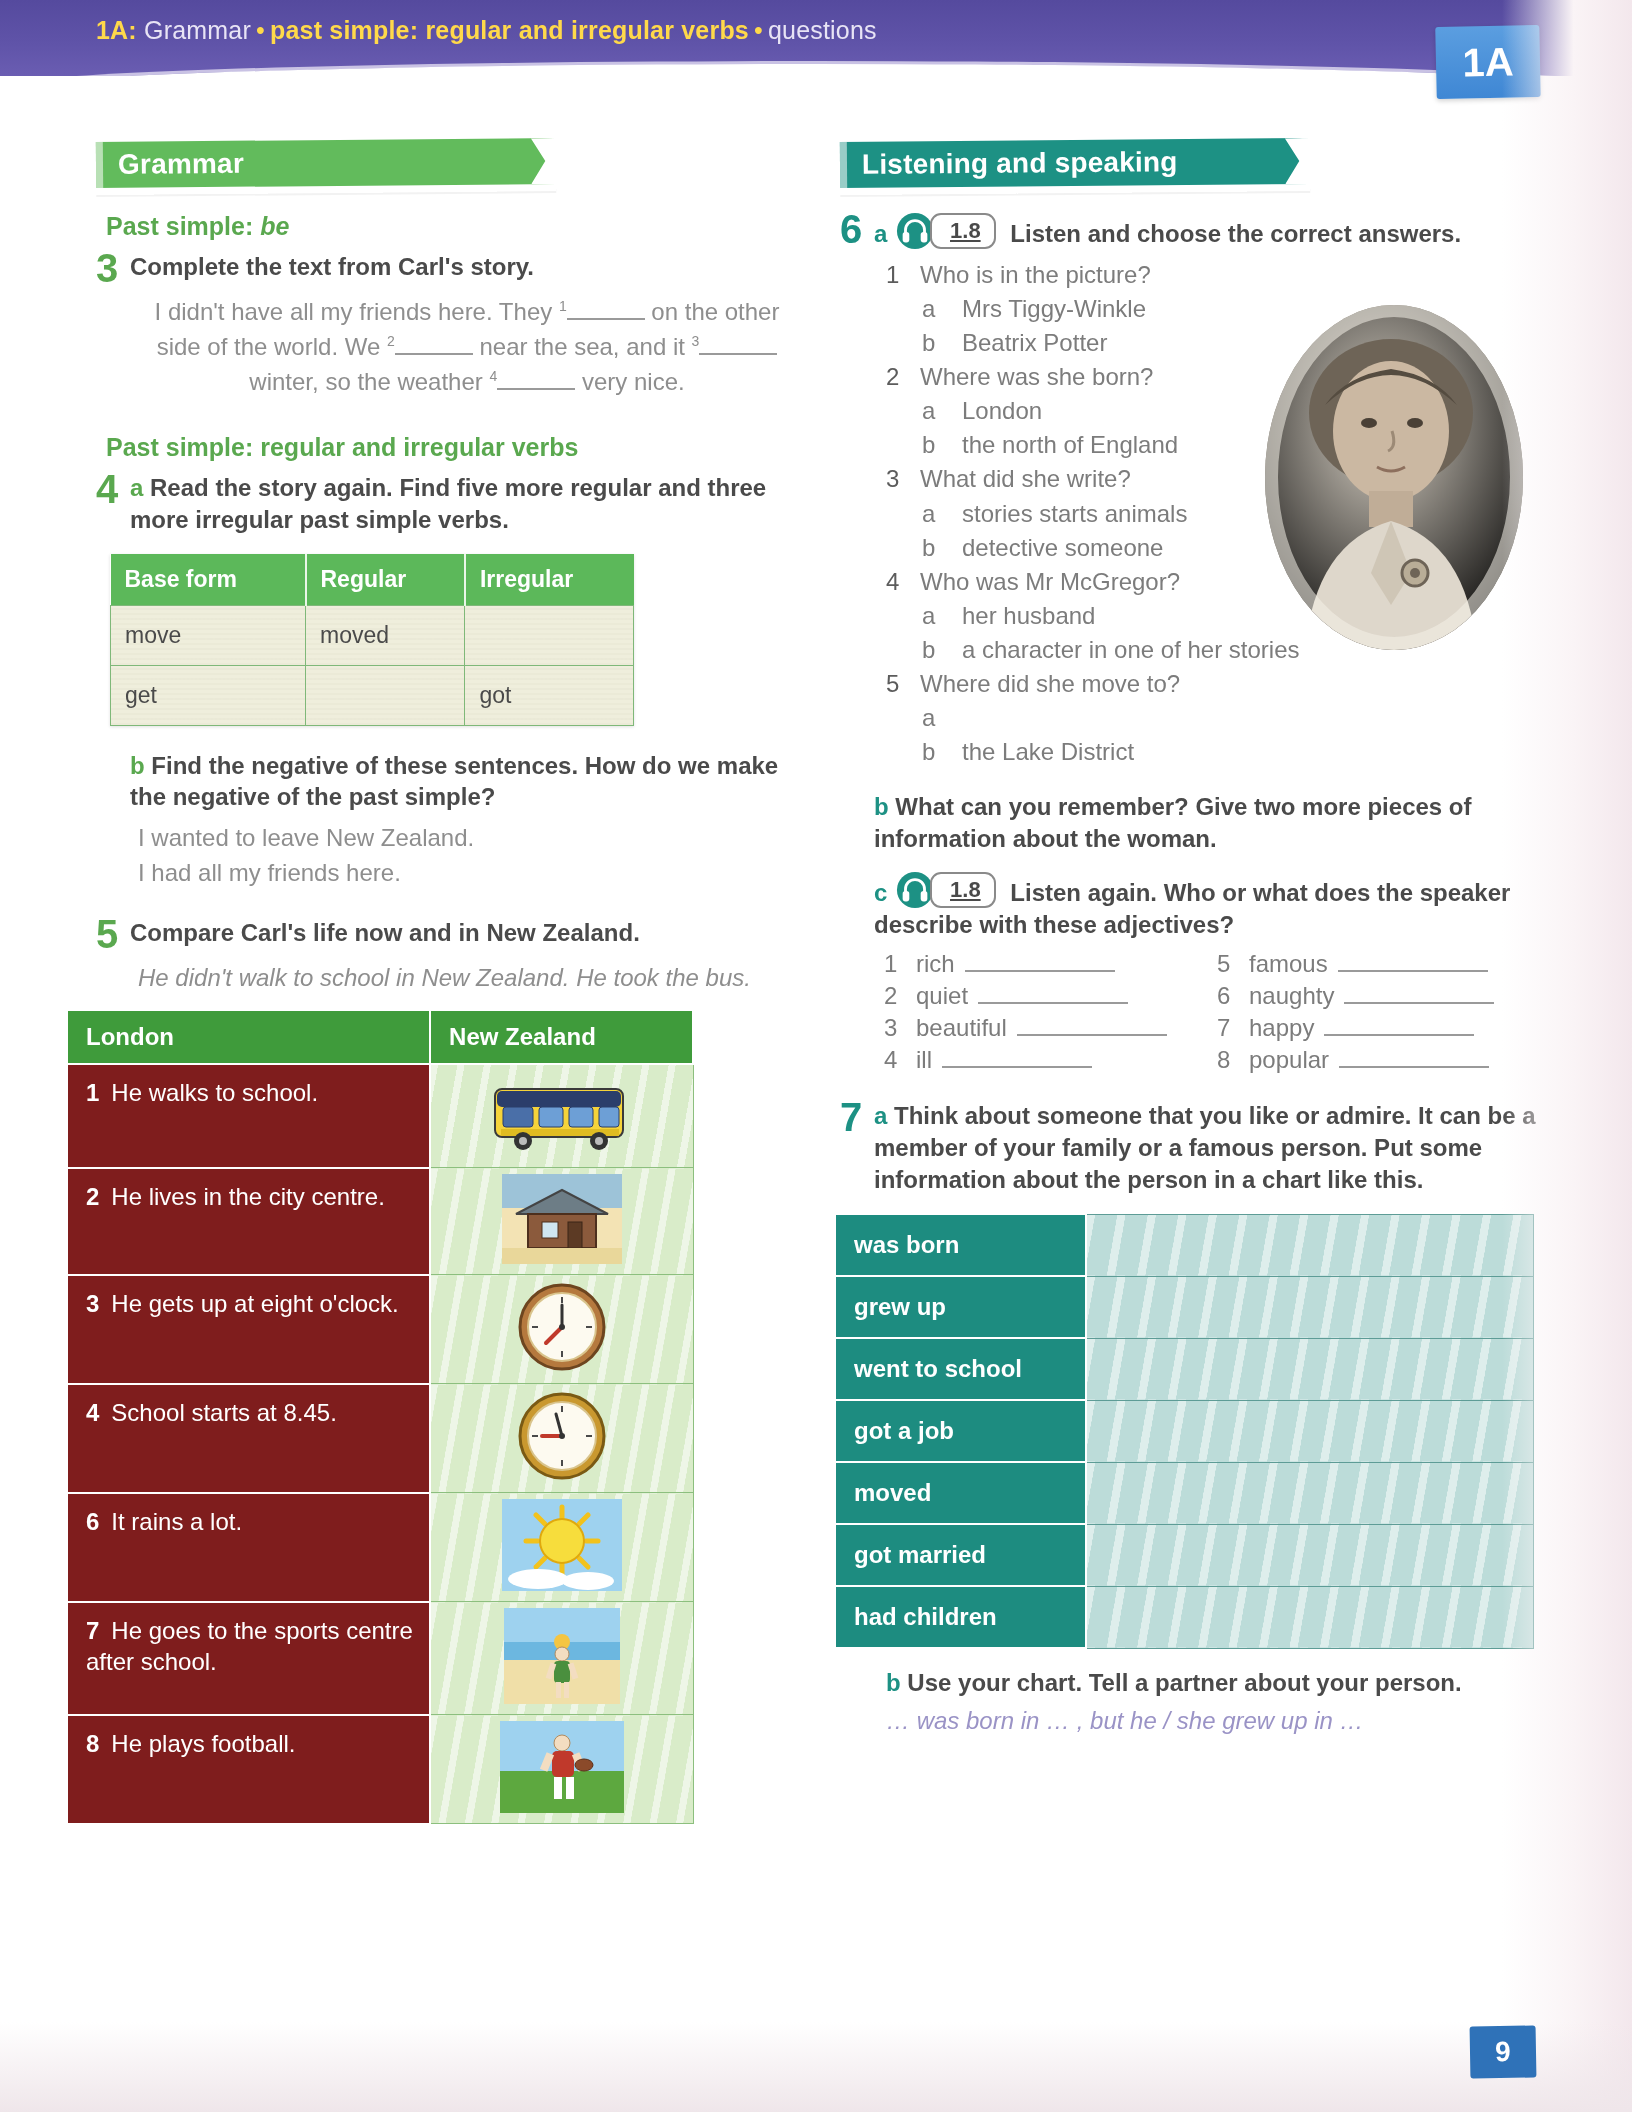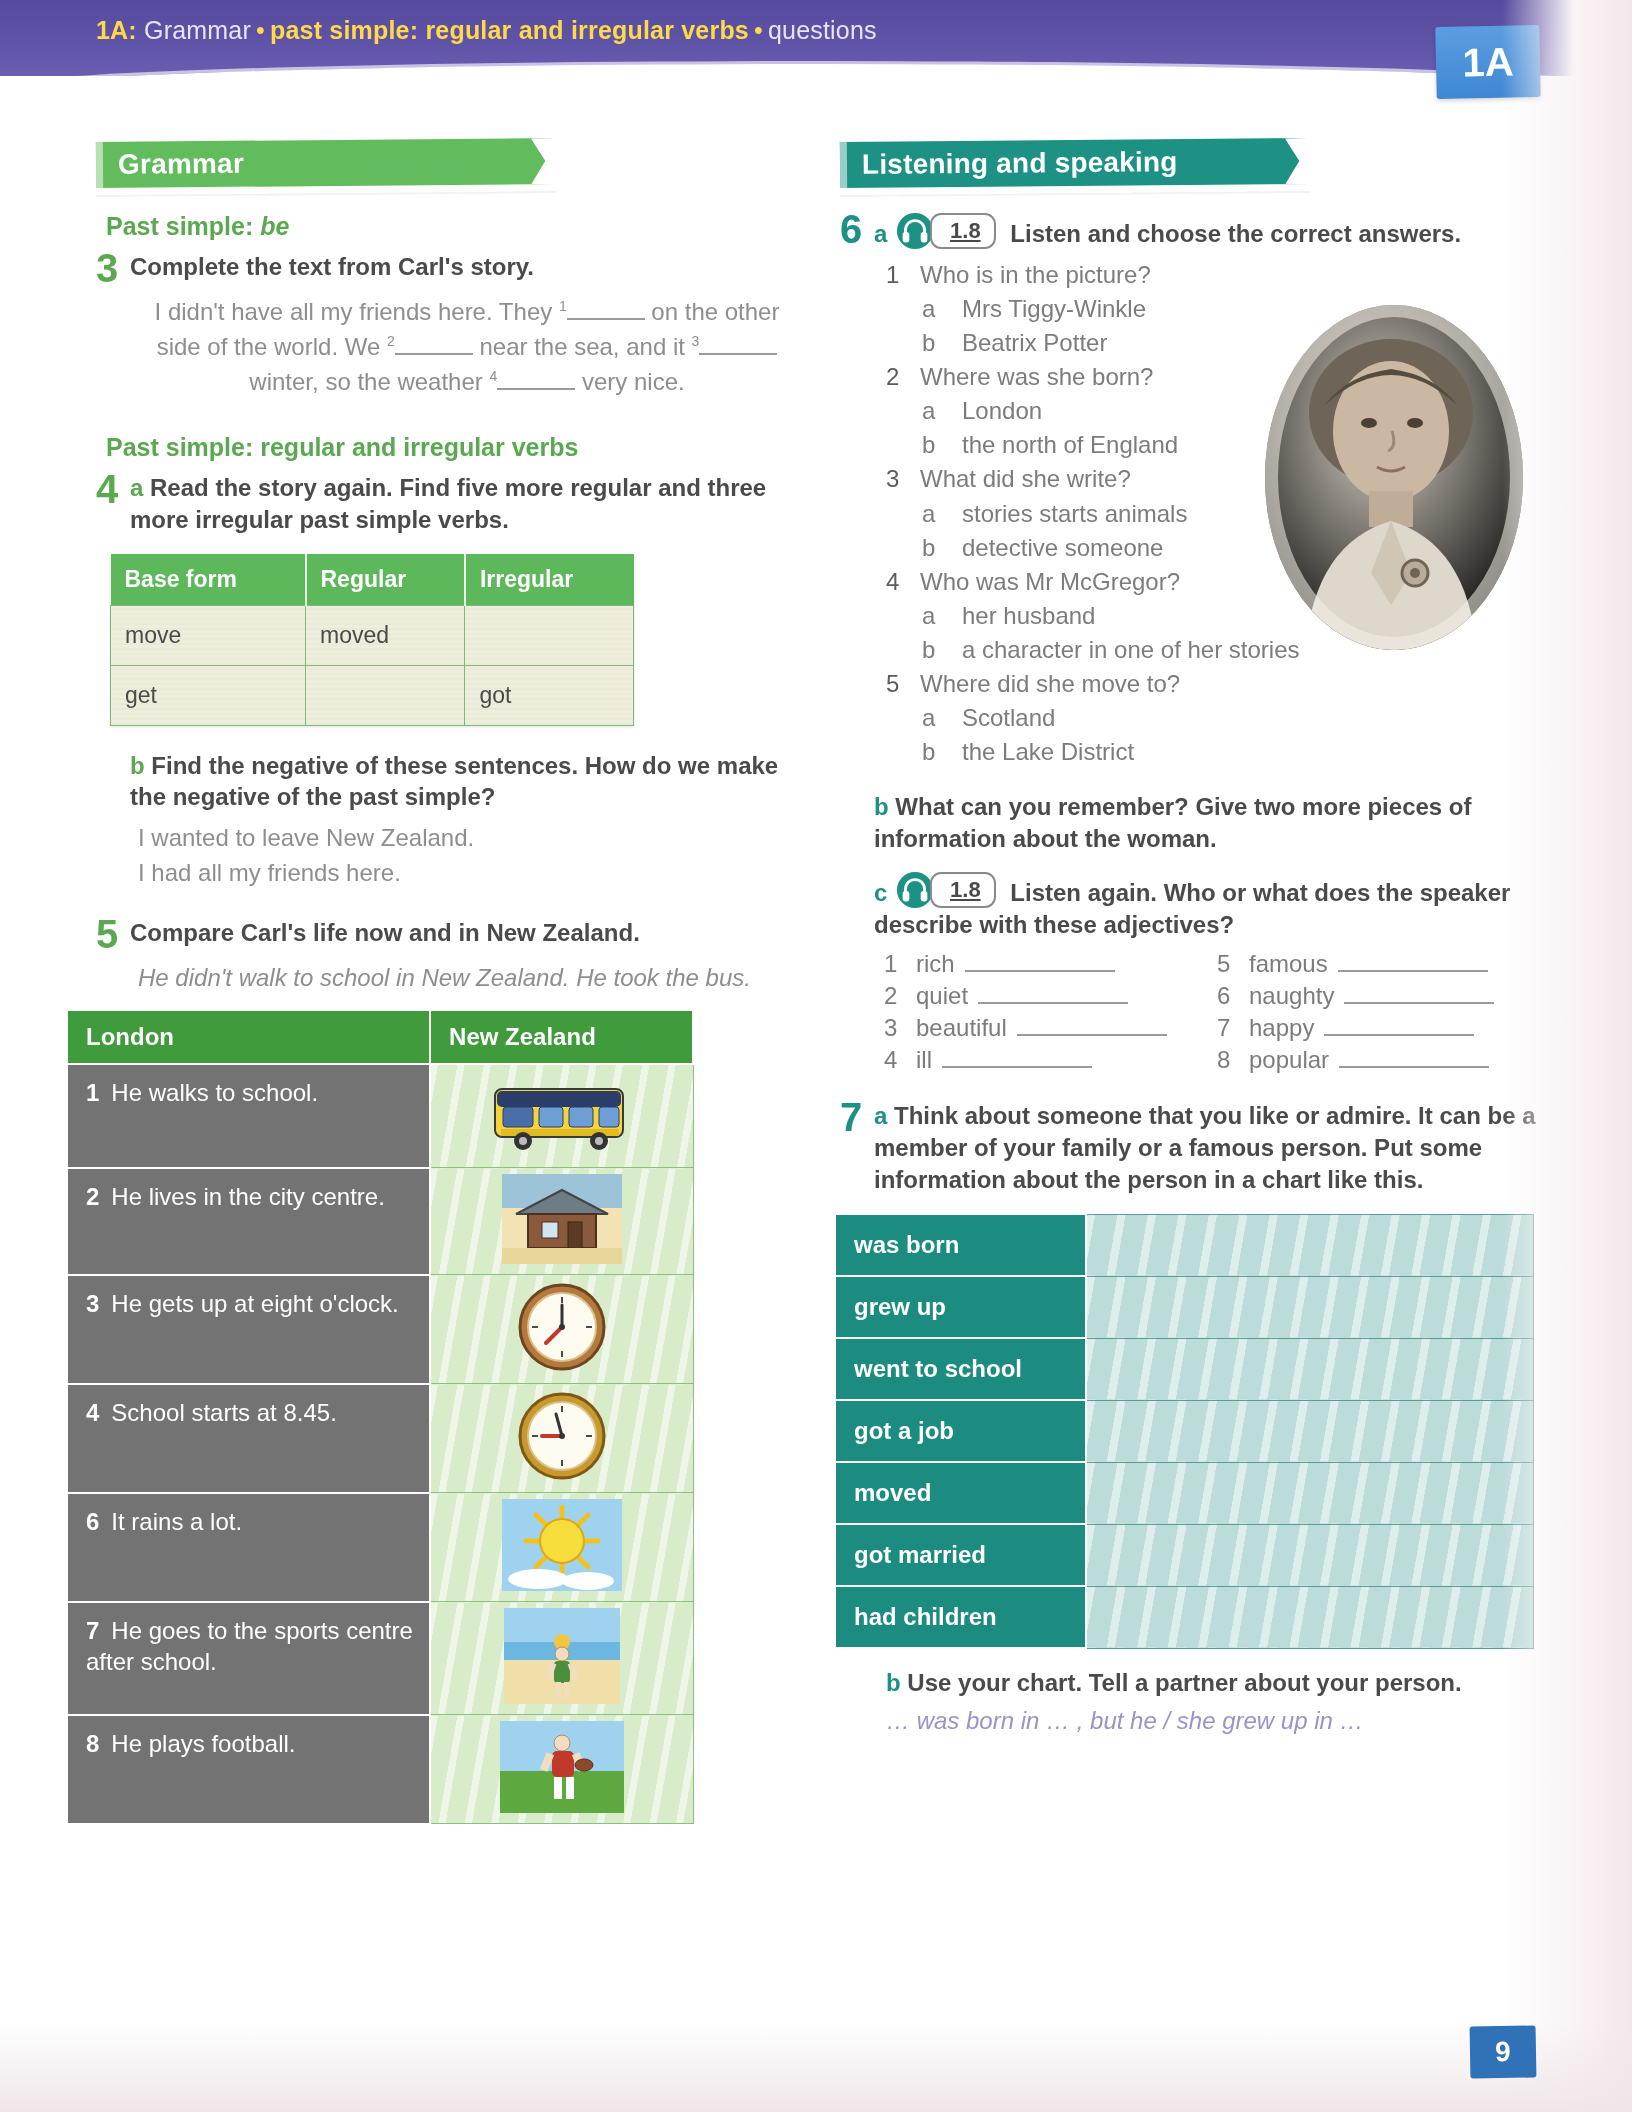--- a/index.html
+++ b/index.html
@@ -143,21 +143,21 @@
     width:628px; margin:14px 0 0 0;
     border-collapse:collapse;
     table-layout:fixed;
   }
   .lnz th {
     background:#3f9b3b; color:#fff; font-size:24px; font-weight:bold;
     text-align:left; padding:12px 0 12px 18px;
     border:2px solid #ffffff;
   }
   .lnz td.left {
-    background:#737373; color:#fff; font-size:24px;
+    background:#7f1d1d; color:#fff; font-size:24px;
     padding:12px 14px 12px 18px; vertical-align:top;
     border:2px solid #ffffff;
     line-height:1.3;
   }
   .lnz td.left .n { font-weight:bold; margin-right:12px; }
   .lnz td.right {
     background:#d9ecc9;
     border:1px solid #8cbf7e;
     vertical-align:middle; text-align:center;
     background-image:repeating-linear-gradient(100deg,rgba(255,255,255,.55) 0 7px,rgba(255,255,255,0) 7px 26px);
@@ -563,21 +563,20 @@
         <span class="qa">b</span>
         <span class="qt">a character in one of her stories</span>
       </div>
 
       <div class="qrow">
         <span class="qn">5</span>
         <span class="qt">Where did she move to?</span>
       </div>
       <div class="qrow opt">
         <span class="qa">a</span>
-        <span class="qt">Scotland</span>
       </div>
       <div class="qrow opt">
         <span class="qa">b</span>
         <span class="qt">the Lake District</span>
       </div>
     </div>
 
     <div class="ex" style="margin-top:22px;">
       <div class="ex-num teal"></div>
       <div class="ex-body">

